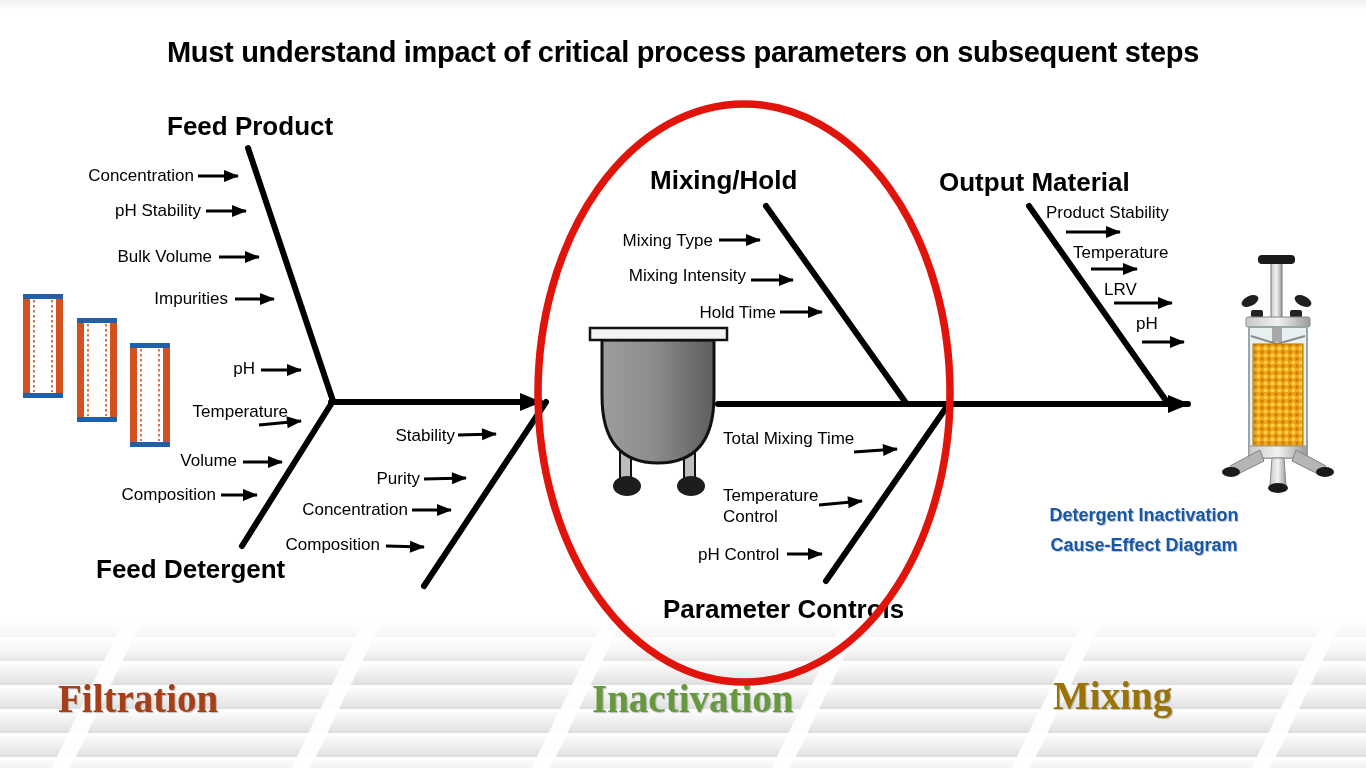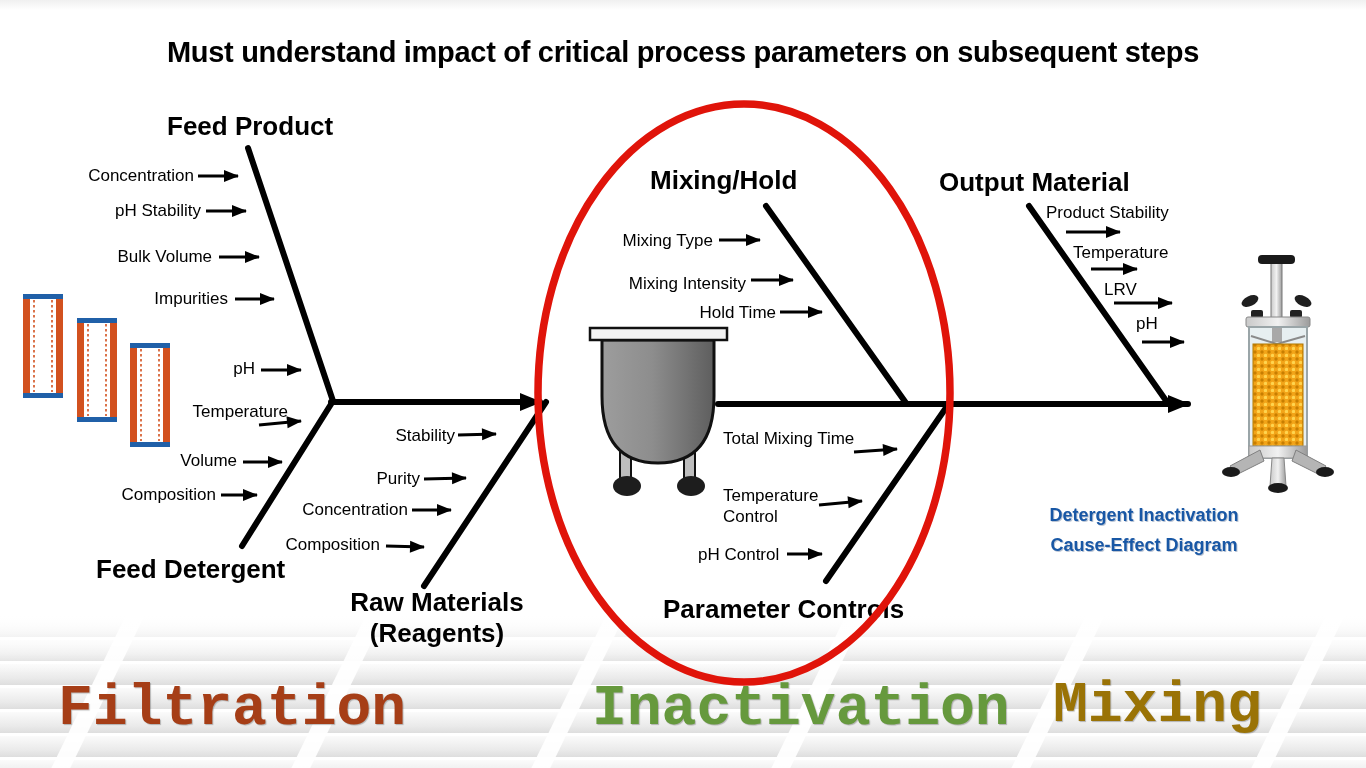--- a/index.html
+++ b/index.html
@@ -23,21 +23,21 @@
   
   .txt{position:absolute;z-index:1;}
   #title{left:0;top:36px;width:1366px;text-align:center;font-size:29px;font-weight:bold;letter-spacing:-0.3px;}
   .branch-title{font-size:26px;font-weight:bold;white-space:nowrap;}
   .lbl{font-size:17px;line-height:1.22;white-space:nowrap;}
   .ra{width:220px;text-align:right;}
   .wrap{white-space:normal;}
   #raw-materials-title{width:230px;text-align:center;}
   #caption{width:362px;text-align:center;font-size:18px;font-weight:bold;line-height:30px;
     color:#1857A5;text-shadow:1px 1px 0 rgba(120,140,170,0.5);}
-  .stage{font-family:Liberation Mono, monospace;font-weight:bold;font-size:58px;
+  .stage{font-family:Liberation Serif, serif;font-weight:bold;font-size:39px;
     text-shadow:1px 1px 1px rgba(0,0,0,0.25);white-space:nowrap;}
   #stage-filtration{color:#A63E17;}
   #stage-inactivation{color:#66993D;}
   #stage-capture{color:#9A7306;}
   
   #art{position:absolute;left:0;top:0;width:1366px;height:768px;z-index:2;pointer-events:none;}
 </style>
 </head>
 <body>
 
@@ -51,45 +51,41 @@
     <div class="streak" style="left:565px"></div>
     <div class="streak" style="left:805px"></div>
     <div class="streak" style="left:1045px"></div>
     <div class="streak" style="left:1285px"></div>
   </div>
 
   <div class="txt" id="title">Must understand impact of critical process parameters on subsequent steps</div>
 
   <div class="txt branch-title" style="left:167px;top:111px">Feed Product</div>
   <div class="txt branch-title" style="left:96px;top:554px">Feed Detergent</div>
-  <div class="txt branch-title" id="raw-materials-title" style="left:322px;top:587px">
-    <div>Raw Materials</div>
-    <div>(Reagents)</div>
-  </div>
   <div class="txt branch-title" style="left:650px;top:165px">Mixing/Hold</div>
   <div class="txt branch-title" style="left:663px;top:594px">Parameter Controls</div>
   <div class="txt branch-title" style="left:939px;top:167px">Output Material</div>
 
   <div class="txt lbl ra" style="left:-26px;top:166px">Concentration</div>
   <div class="txt lbl ra" style="left:-19px;top:201px">pH Stability</div>
   <div class="txt lbl ra" style="left:-8px;top:247px">Bulk Volume</div>
   <div class="txt lbl ra" style="left:8px;top:289px">Impurities</div>
 
   <div class="txt lbl ra" style="left:35px;top:359px">pH</div>
   <div class="txt lbl ra" style="left:68px;top:402px">Temperature</div>
   <div class="txt lbl ra" style="left:17px;top:451px">Volume</div>
   <div class="txt lbl ra" style="left:-4px;top:485px">Composition</div>
 
   <div class="txt lbl ra" style="left:235px;top:426px">Stability</div>
   <div class="txt lbl ra" style="left:200px;top:469px">Purity</div>
   <div class="txt lbl ra" style="left:188px;top:500px">Concentration</div>
   <div class="txt lbl ra" style="left:160px;top:535px">Composition</div>
 
   <div class="txt lbl ra" style="left:493px;top:231px">Mixing Type</div>
-  <div class="txt lbl ra" style="left:526px;top:274px">Mixing Intensity</div>
+  <div class="txt lbl ra" style="left:526px;top:266px">Mixing Intensity</div>
   <div class="txt lbl ra" style="left:556px;top:303px">Hold Time</div>
 
   <div class="txt lbl" style="left:723px;top:429px">Total Mixing Time</div>
   <div class="txt lbl wrap" style="left:723px;top:486px;width:112px">Temperature Control</div>
   <div class="txt lbl" style="left:698px;top:545px">pH Control</div>
 
   <div class="txt lbl" style="left:1046px;top:203px">Product Stability</div>
   <div class="txt lbl" style="left:1073px;top:243px">Temperature</div>
   <div class="txt lbl" style="left:1104px;top:280px">LRV</div>
   <div class="txt lbl" style="left:1136px;top:314px">pH</div>

